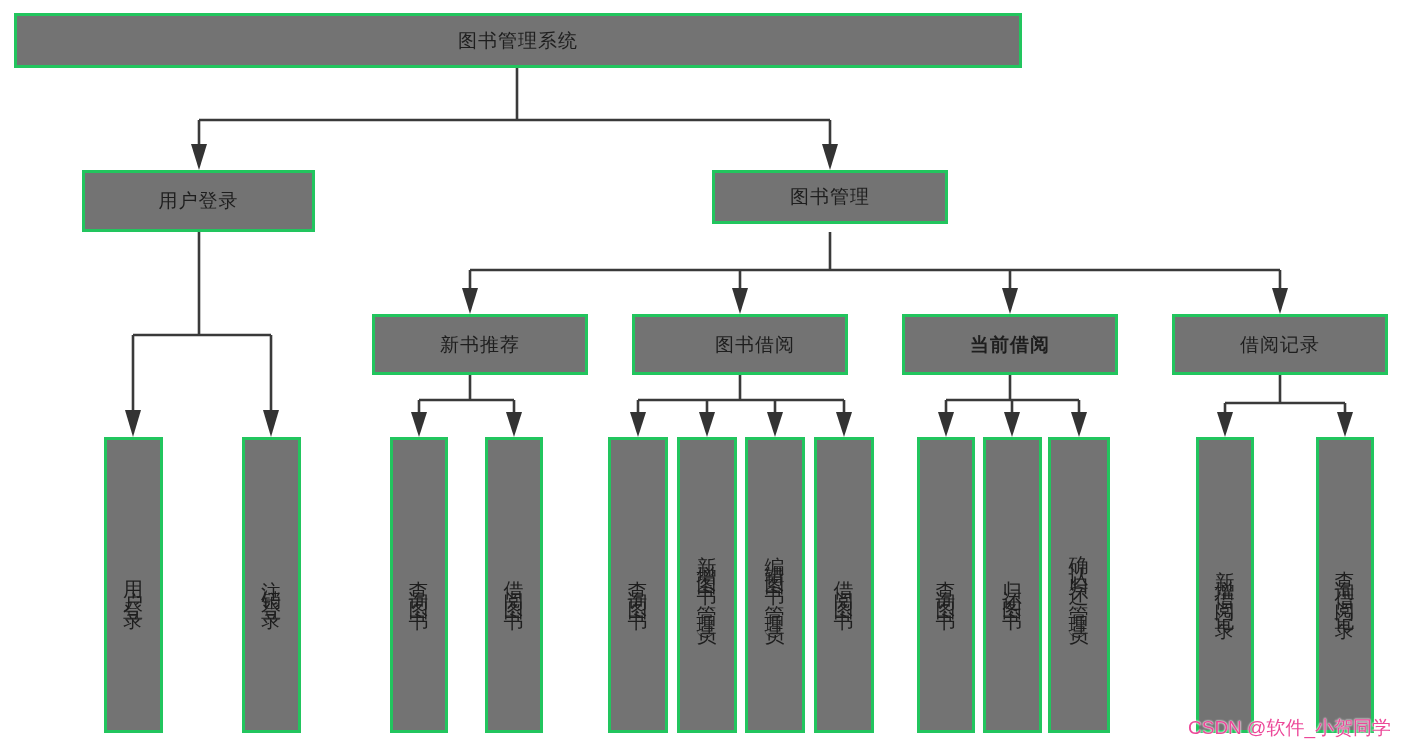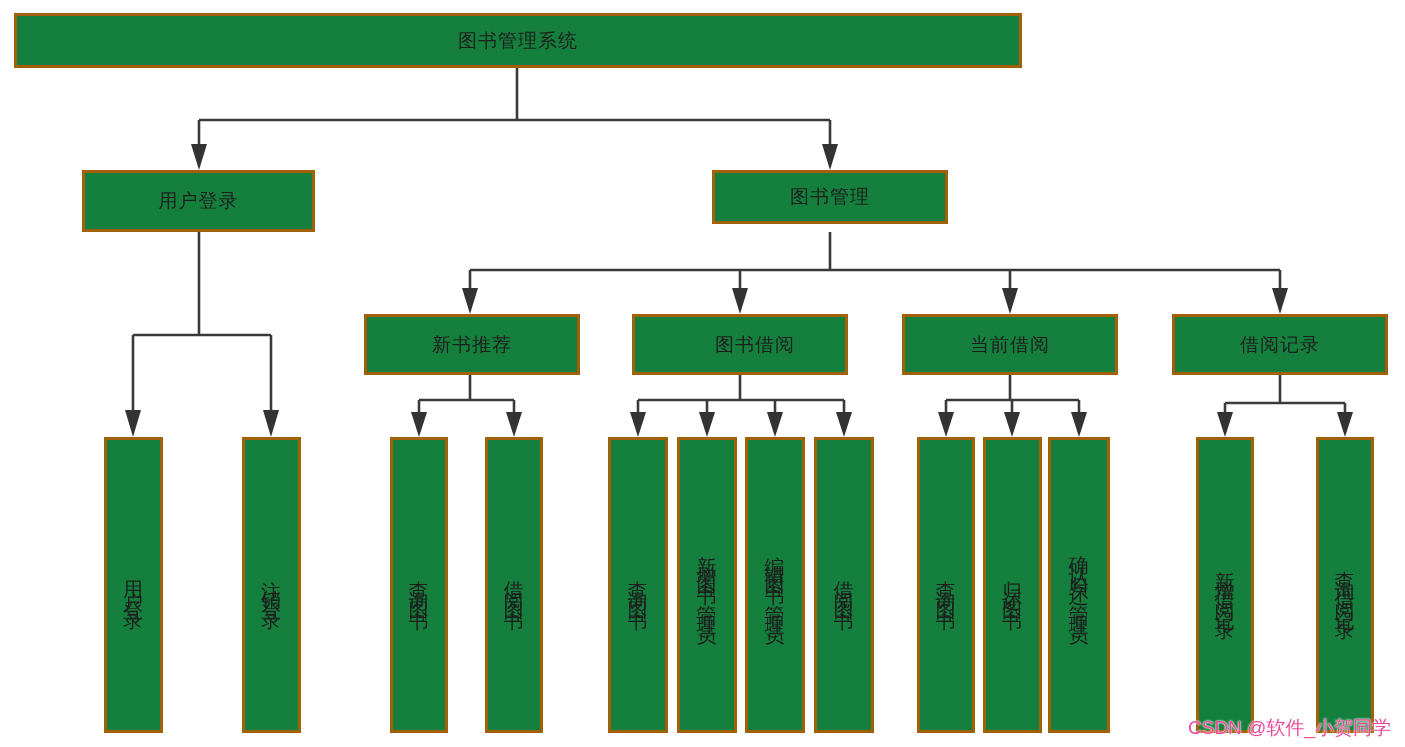--- a/index.html
+++ b/index.html
@@ -5,22 +5,22 @@
   html,body{margin:0;padding:0;background:#ffffff;}
   #canvas{
     position:relative;
     width:1405px;height:747px;
     background:#ffffff;
     font-family:"Liberation Sans","DejaVu Sans",sans-serif;
     overflow:hidden;
   }
   .node{
     position:absolute;
-    border:3px solid #a16207;
-    background:#15803d;
+    border:3px solid #22c55e;
+    background:#737373;
     display:flex;
     align-items:center;
     justify-content:center;
     color:#1e1e1e;
     box-sizing:border-box;
   }
   .node-h{
     font-size:19px;
     letter-spacing:1px;
     white-space:nowrap;
@@ -113,23 +113,23 @@
     <polygon points="1217,412 1233,412 1225,437"></polygon>
     <line x1="1345" y1="403" x2="1345" y2="416"></line>
     <polygon points="1337,412 1353,412 1345,437"></polygon>
   </svg>
 
   <div class="node node-h" style="left:14px;top:13px;width:1008px;height:55px;">图书管理系统</div>
 
   <div class="node node-h" style="left:82px;top:170px;width:233px;height:62px;">用户登录</div>
   <div class="node node-h" style="left:712px;top:170px;width:236px;height:54px;">图书管理</div>
 
-  <div class="node node-h" style="left:364px;top:314px;width:216px;height:61px;">新书推荐</div>
+  <div class="node node-h" style="left:372px;top:314px;width:216px;height:61px;">新书推荐</div>
   <div class="node node-h" style="left:632px;top:314px;width:216px;height:61px;padding-left:30px;">图书借阅</div>
-  <div class="node node-h" style="left:902px;top:314px;width:216px;height:61px;">当前借阅</div>
+  <div class="node node-h" style="left:902px;top:314px;width:216px;height:61px;font-weight:bold;">当前借阅</div>
   <div class="node node-h" style="left:1172px;top:314px;width:216px;height:61px;">借阅记录</div>
 
   <div class="node node-v" style="left:104px;top:437px;width:59px;height:296px;">
     <span>用户登录</span>
   </div>
   <div class="node node-v" style="left:242px;top:437px;width:59px;height:296px;">
     <span>注销登录</span>
   </div>
 
   <div class="node node-v" style="left:390px;top:437px;width:58px;height:296px;">

